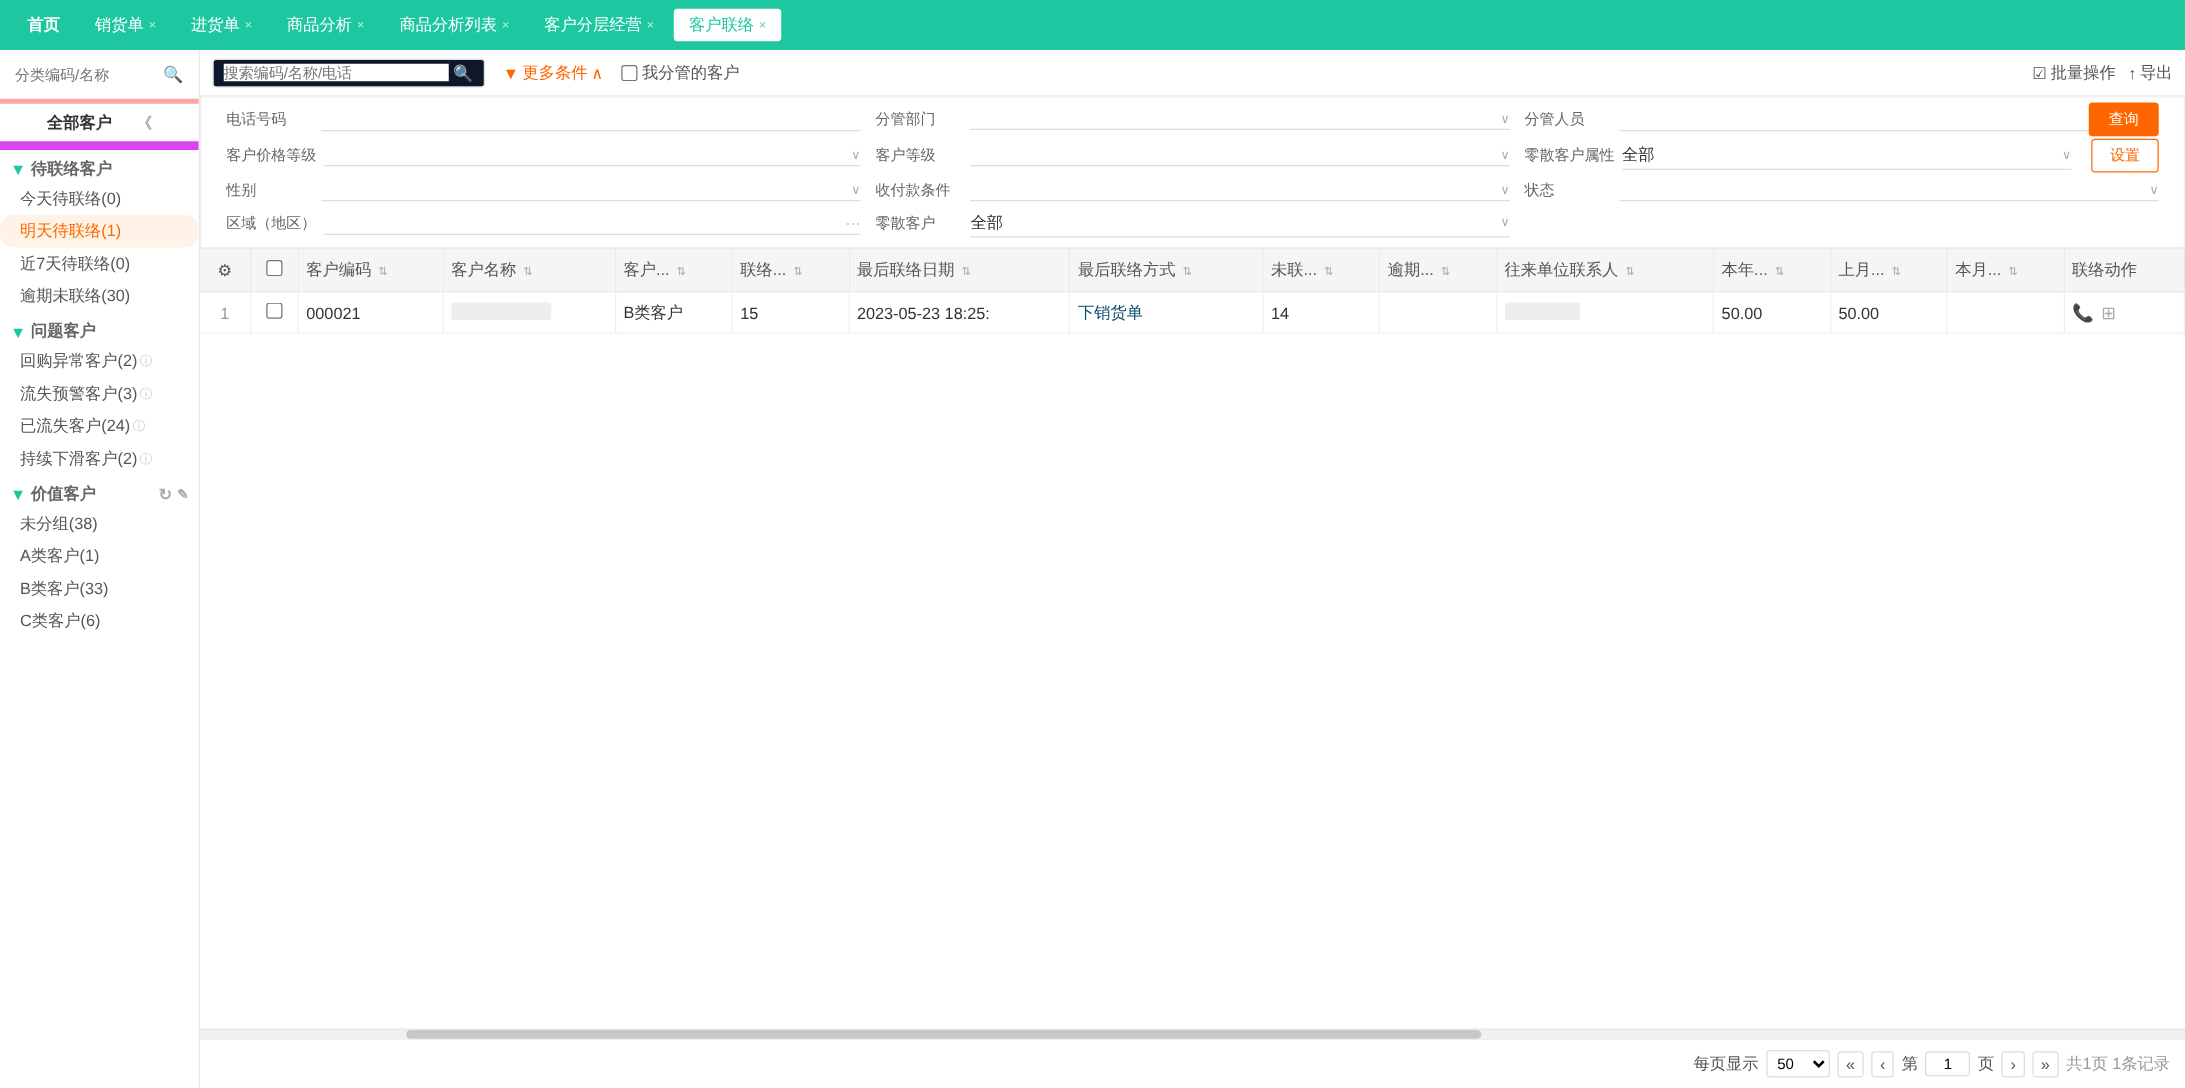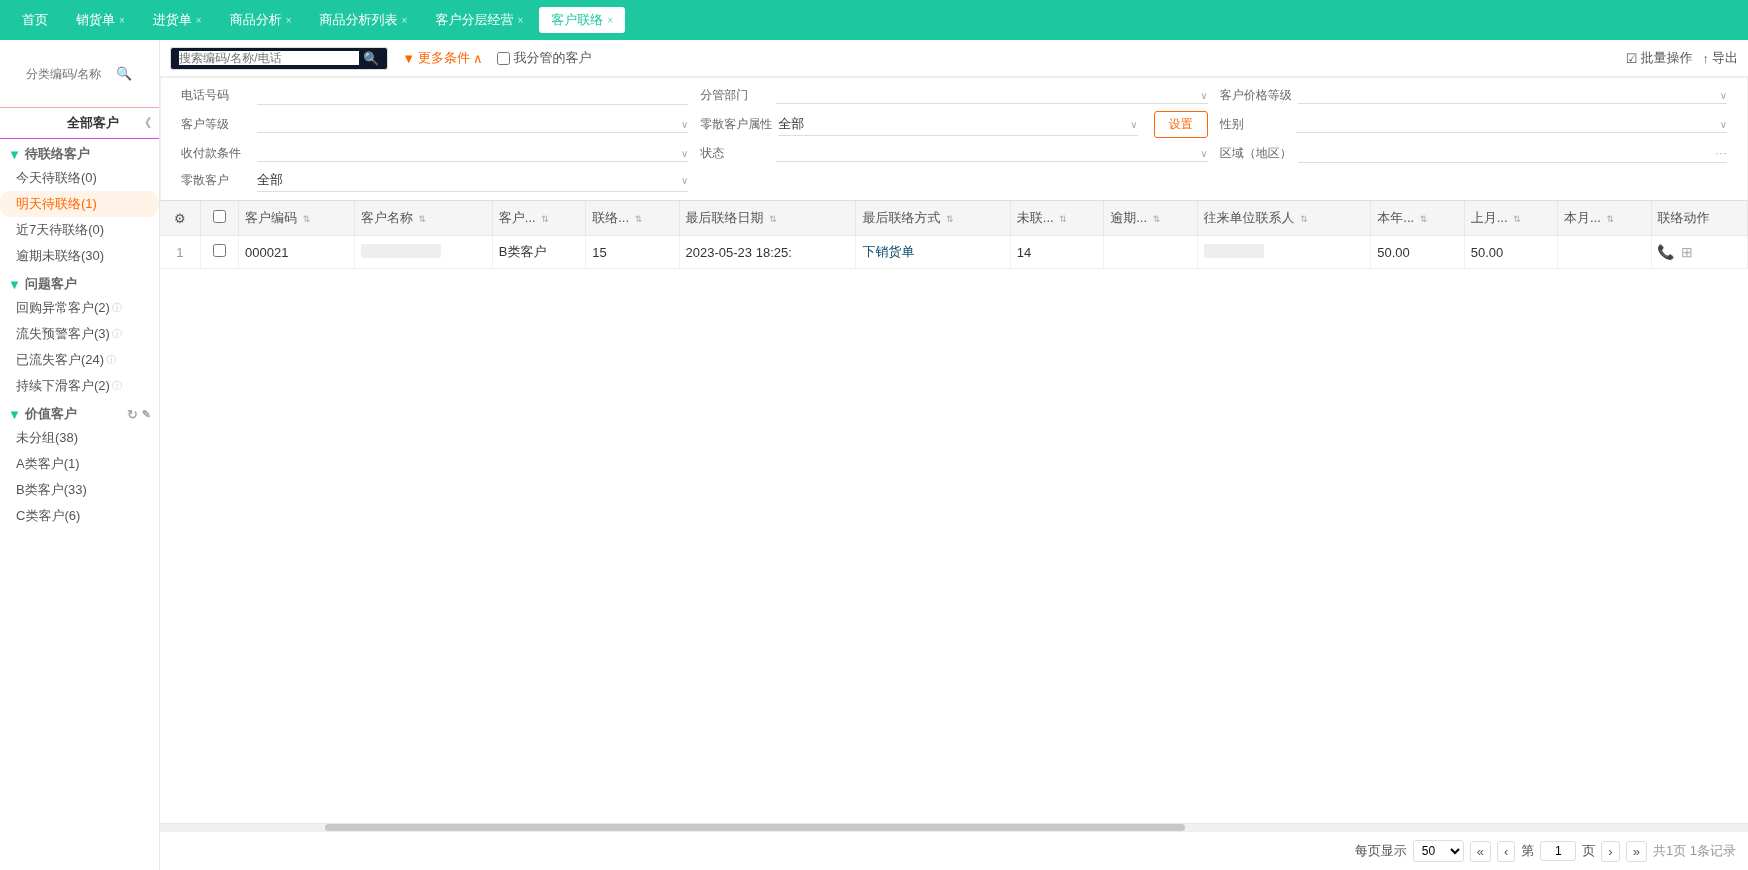--- a/index.html
+++ b/index.html
@@ -9,42 +9,42 @@
     .top-nav {
       display: flex; align-items: center;
       background: #1dc8a0; height: 40px; padding: 0 10px; gap: 4px;
     }
     .nav-item {
       color: #fff; padding: 4px 12px; cursor: pointer; border-radius: 3px;
       display: flex; align-items: center; gap: 4px; white-space: nowrap;
     }
     .nav-item.active { background: #fff; color: #1dc8a0; }
     .nav-item .close-x { font-size: 10px; color: inherit; opacity: 0.7; }
-    .nav-home { font-weight: normal; }
+    .nav-home { font-weight: bold; }
 
     
     .layout { display: flex; height: calc(100vh - 40px); }
 
     
     .sidebar {
       width: 160px; background: #fff; border-right: 1px solid #e8e8e8;
       display: flex; flex-direction: column; overflow-y: auto;
       flex-shrink: 0;
     }
     .sidebar-search {
-      display: flex; align-items: center; padding: 26px;
-      border-bottom: 1px solid #fca5a5; gap: 16px;
+      display: flex; align-items: center; padding: 12px;
+      border-bottom: 4px solid #fca5a5; gap: 16px;
     }
     .sidebar-search input {
       border: none; outline: none; width: 100%; font-size: 12px; color: #666;
     }
     .sidebar-section-header {
-      display: flex; align-items: center; justify-content: flex-end;
+      display: flex; align-items: center; justify-content: center;
       padding: 6px 8px; font-weight: bold; color: #333; font-size: 12px;
-      border-bottom: 1px solid #d946ef;
+      border-bottom: 7px solid #d946ef;
       gap: 20px;
     }
     .sidebar-group-label {
       display: flex; align-items: center; gap: 4px;
       padding: 6px 8px 2px 8px; color: #666; font-size: 12px; font-weight: bold;
     }
     .sidebar-item {
       padding: 4px 8px 4px 16px; color: #555; cursor: pointer; font-size: 12px;
       display: flex; align-items: center; gap: 2px;
     }
@@ -288,20 +288,30 @@
 
       <div class="filter-row">
         <span class="filter-label">电话号码</span>
         <input class="filter-input" type="text" style="">
       </div>
       <div class="filter-row">
         <span class="filter-label">分管部门</span>
         <div class="filter-select">
           <span></span>
           <span class="chevron">∨</span>
+        </div>
+      </div>
+      <div class="filter-row" style="position:relative;">
+        <span class="filter-label">分管人员</span>
+        <div class="filter-select">
+          <span></span>
+          <span class="dots">···</span>
+        </div>
+        <div style="position:absolute;right:0;">
+          <button class="btn-query">查询</button>
         </div>
       </div>
 
       <div class="filter-row">
         <span class="filter-label">客户价格等级</span>
         <div class="filter-select">
           <span></span>
           <span class="chevron">∨</span>
         </div>
       </div>

